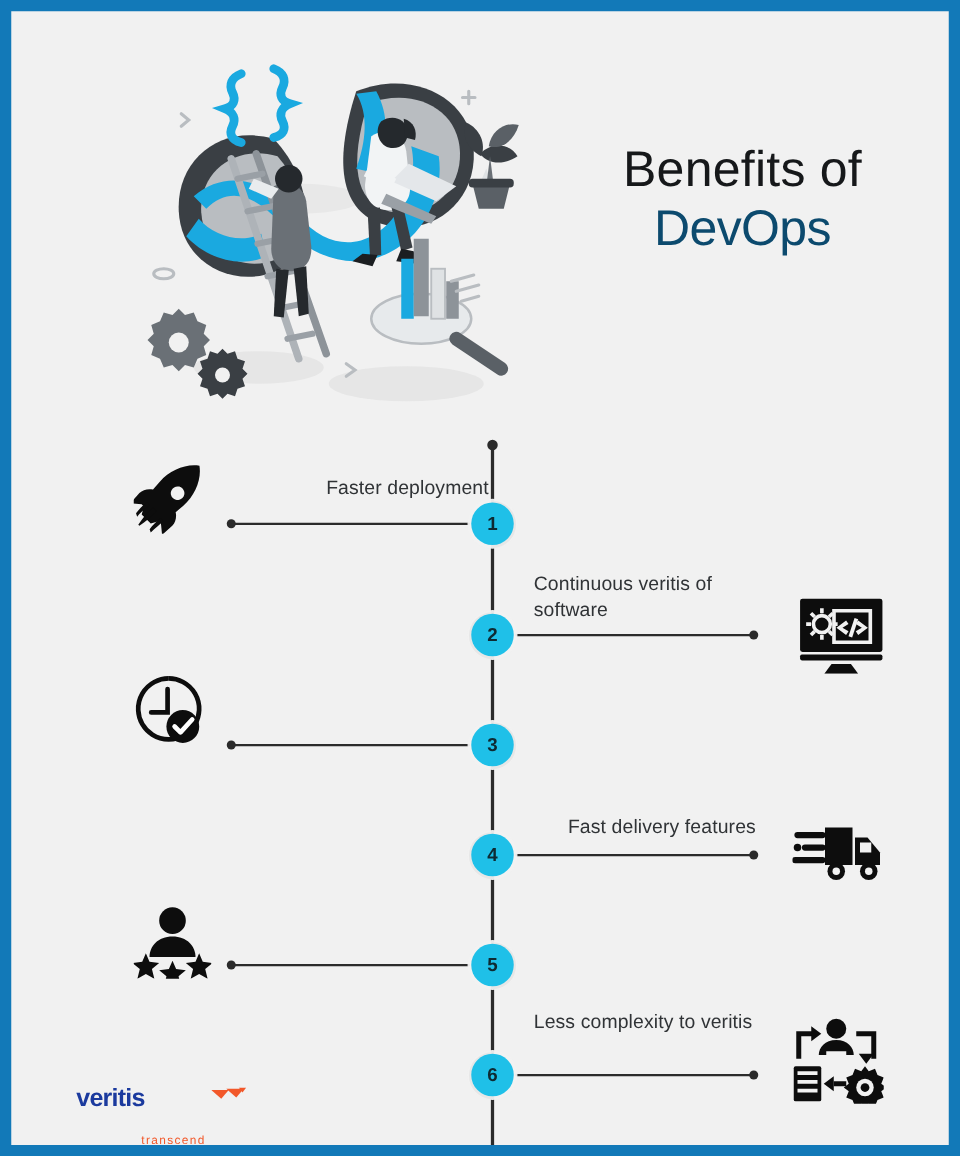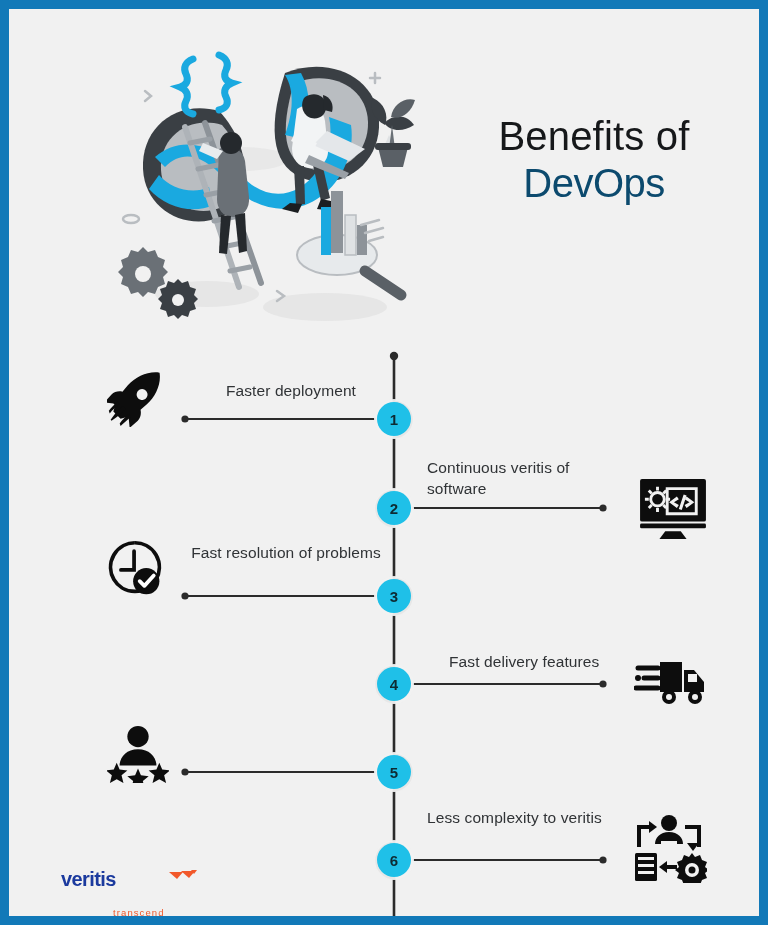--- a/index.html
+++ b/index.html
@@ -70,21 +70,21 @@
     box-shadow: 0 0 0 3px rgba(241,241,241,0.95);
   }
   .row-label {
     position: absolute;
     font-size: 15.5px;
     color: #303336;
     line-height: 1.37;
     letter-spacing: 0.1px;
   }
   .row-label.right { text-align: left; }
-  .row-label.left  { text-align: center; }
+  .row-label.left  { text-align: right; }
 
   .icon-box {
     position: absolute;
     display: flex;
     align-items: center;
     justify-content: center;
   }
 
   
   .logo {
@@ -313,34 +313,33 @@
         <g fill="none" stroke="#f1f1f1" stroke-width="3">
           <circle cx="20" cy="23" r="7"></circle>
           <path d="M20 10 v4 M20 32 v4 M7 23 h4 M29 23 h4 M11 14 l3 3 M26 29 l3 3 M29 14 l-3 3 M14 29 l-3 3"></path>
         </g>
       </svg>
     </div>
 
     <div class="node" style="left:368px; top:240px;">
       <span>3</span>
     </div>
-    <div class="row-label left" style="left:182px; top:203px; width:190px;">Fast resolution of problems</div>
     <div class="icon-box" style="left:94px; top:198px; width:64px; height:64px;">
       <svg width="60" height="60" viewBox="0 0 64 64">
         <path d="M32 4 a26 26 0 1 1 -0.1 0" fill="none" stroke="#0d0d0d" stroke-width="4"></path>
         <path d="M31 13 v20 h-14" fill="none" stroke="#0d0d0d" stroke-width="4" stroke-linecap="round"></path>
         <circle cx="44" cy="45" r="14" fill="#0d0d0d"></circle>
         <path d="M37 45 l5 5 10 -11" fill="none" stroke="#ffffff" stroke-width="4" stroke-linecap="round" stroke-linejoin="round"></path>
       </svg>
     </div>
 
     <div class="node" style="left:368px; top:328px;">
       <span>4</span>
     </div>
-    <div class="row-label right" style="left:440px; top:312px; width:205px;">Fast delivery features</div>
+    <div class="row-label right" style="left:418px; top:312px; width:205px;text-align:center;">Fast delivery features</div>
     <div class="icon-box" style="left:624px; top:312px; width:76px; height:62px;">
       <svg width="74" height="56" viewBox="0 0 74 56" fill="#0d0d0d">
         <path d="M26 8 h22 v30 h-22z"></path>
         <path d="M50 16 h10 l10 12 v10 h-20z"></path>
         <rect x="54" y="20" width="9" height="8" fill="#f1f1f1"></rect>
         <circle cx="35" cy="43" r="7"></circle>
         <circle cx="35" cy="43" r="3" fill="#f1f1f1"></circle>
         <circle cx="61" cy="43" r="7"></circle>
         <circle cx="61" cy="43" r="3" fill="#f1f1f1"></circle>
         <g stroke="#0d0d0d" stroke-width="5" stroke-linecap="round">

